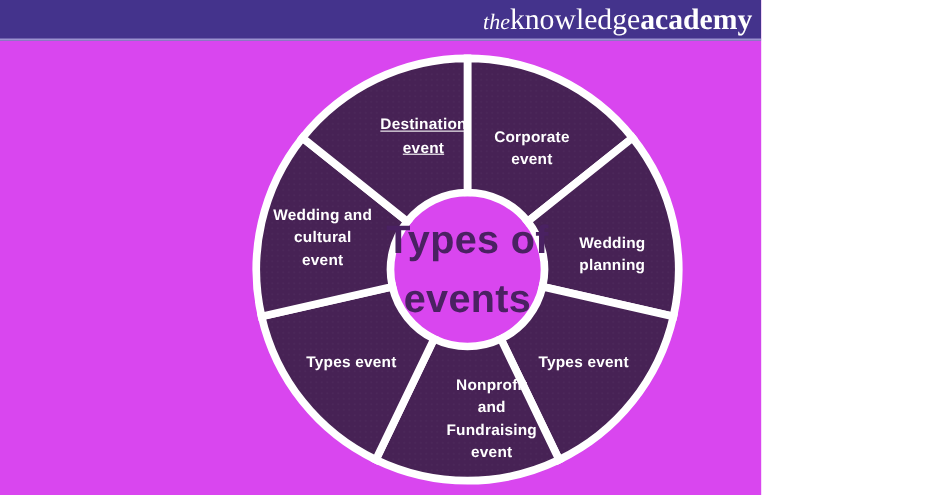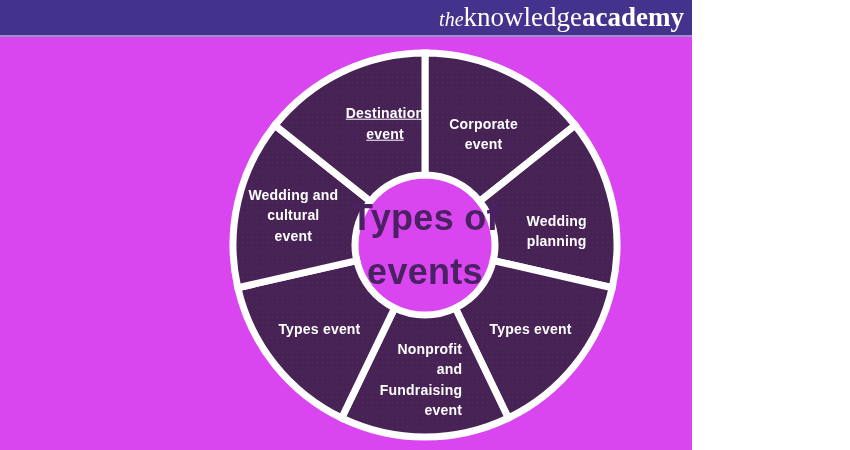--- a/index.html
+++ b/index.html
@@ -113,21 +113,21 @@
           <path d="M 274.89 125.29 A 192 192 0 0 1 425.00 53.00 L 425.00 175.00 A 70 70 0 0 0 370.27 201.36 Z" fill="url(#dot-pattern)" stroke="#ffffff" stroke-width="7"></path>
         </g>
     </svg>
 
     <div id="labels-layer">
         <div class="seg-label" style="left: 483.574px; top: 134px; color: rgb(255, 255, 255);">Corporate
 event</div>
         <div class="seg-label" style="left: 556.615px; top: 231px; color: rgb(255, 255, 255);">Wedding
 planning</div>
         <div class="seg-label" style="left: 530.547px; top: 329.171px; color: rgb(255, 255, 255);">Types event</div>
-        <div class="seg-label" style="left: 421px; top: 380px; color: rgb(255, 255, 255); text-align: right;">Nonprofit
+        <div class="seg-label" style="left: 447px; top: 380px; color: rgb(255, 255, 255);">Nonprofit
 and
 Fundraising
 event</div>
         <div class="seg-label" style="left: 319.453px; top: 329.171px; color: rgb(255, 255, 255);">Types event</div>
         <div class="seg-label" style="left: 293.385px; top: 214.96px; color: rgb(255, 255, 255);">Wedding and
 cultural
 event</div>
         <div class="seg-label" style="left: 385px; top: 123.369px; color: rgb(255, 255, 255); text-decoration: underline;">Destination
 event</div>
       </div>

